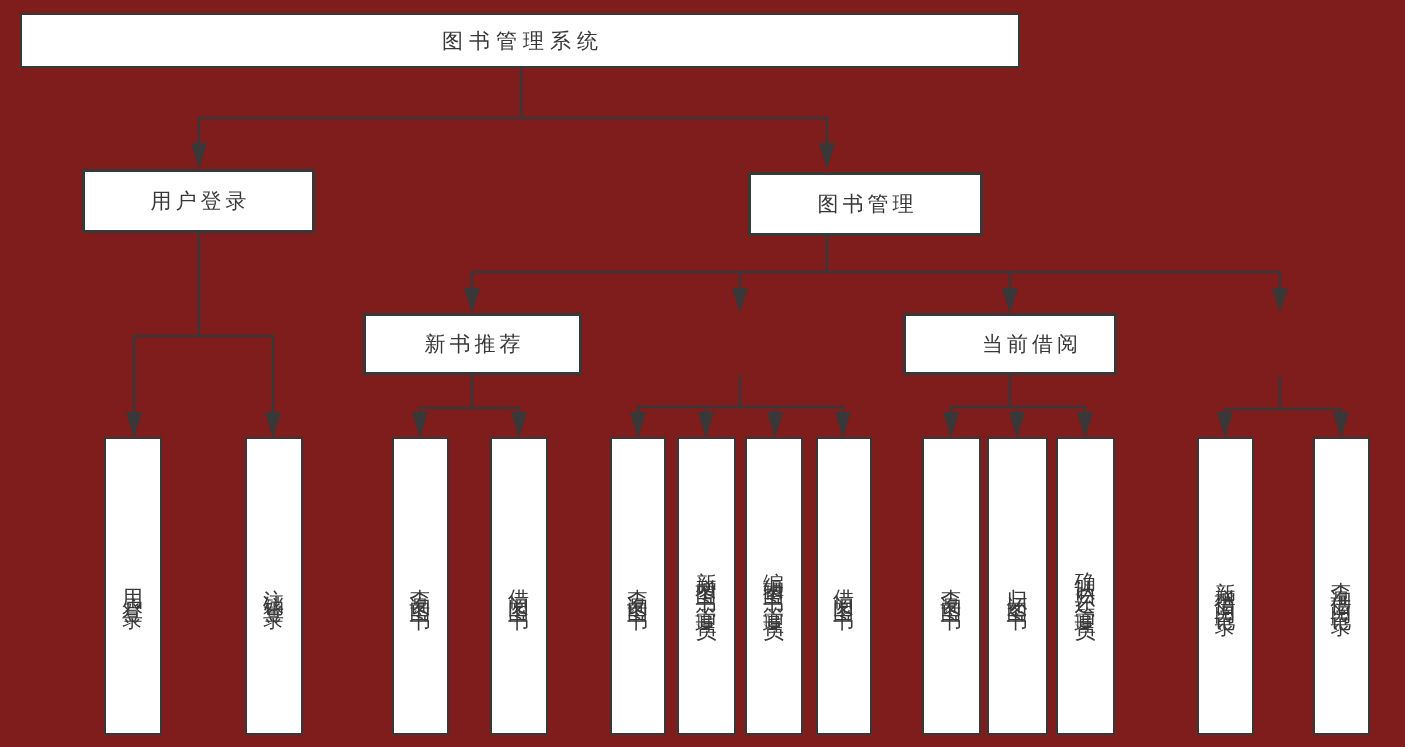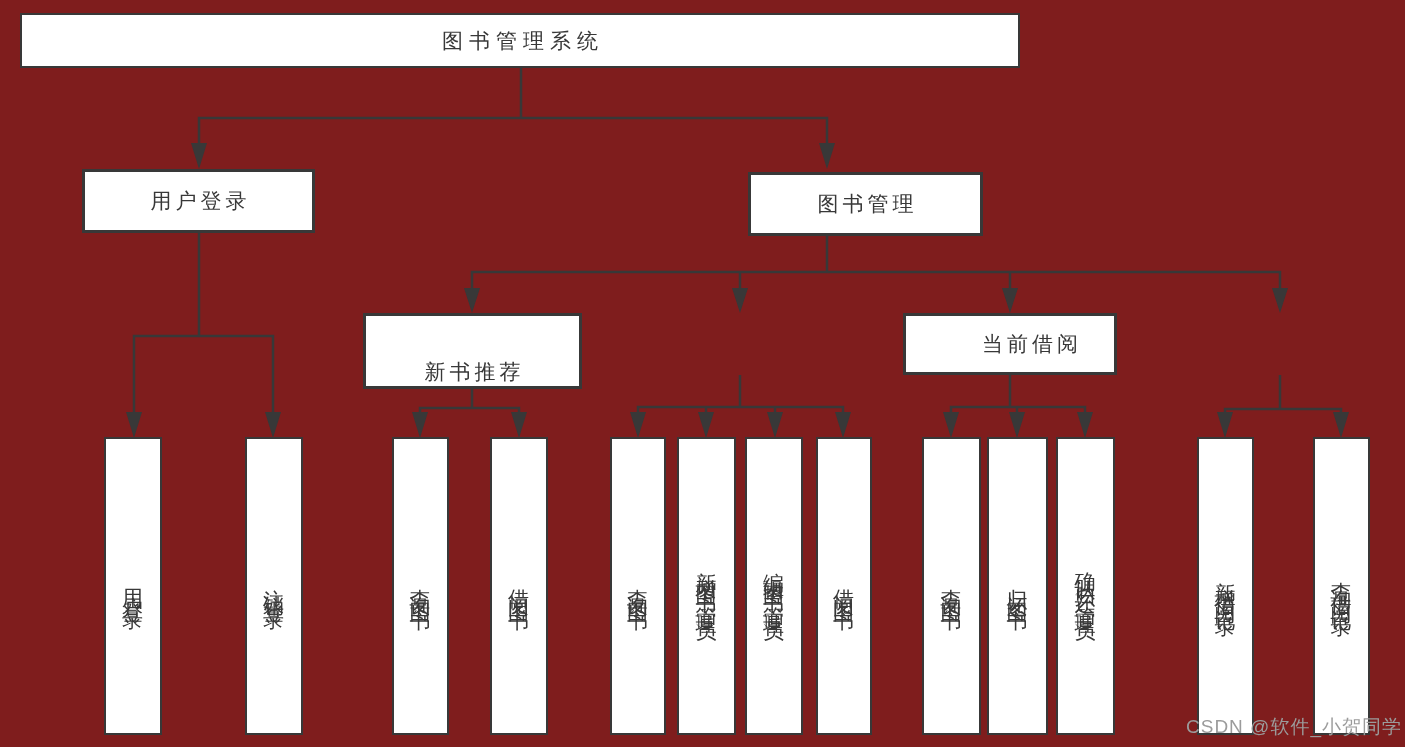--- a/index.html
+++ b/index.html
@@ -126,21 +126,21 @@
     <span>图书管理系统</span>
   </div>
 
   <div class="box mid" style="left:82px; top:169px; width:233px; height:64px;">
     <span>用户登录</span>
   </div>
   <div class="box mid" style="left:710px; top:172px; width:235px; height:64px;margin-left:38px;">
     <span>图书管理</span>
   </div>
 
-  <div class="box mid" style="left:363px; top:313px; width:219px; height:76px;align-items:flex-end;">
+  <div class="box mid" style="left:363px; top:313px; width:219px; height:62px;">
     <span>新书推荐</span>
   </div>
   <div class="box mid" style="left:903px; top:313px; width:214px; height:62px;padding-left:40px;">
     <span>当前借阅</span>
   </div>
 
   <div class="box leaf" style="left:104px; top:437px; width:58px; height:298px;">
     <span class="vtext">用户登录</span>
   </div>
   <div class="box leaf" style="left:245px; top:437px; width:58px; height:298px;">
@@ -173,15 +173,14 @@
   <div class="box leaf" style="left:1056px; top:437px; width:59px; height:298px;">
     <span class="vtext">确认归还（管理员）</span>
   </div>
   <div class="box leaf" style="left:1197px; top:437px; width:57px; height:298px;">
     <span class="vtext">新增借阅记录</span>
   </div>
   <div class="box leaf" style="left:1313px; top:437px; width:57px; height:298px;">
     <span class="vtext">查询借阅记录</span>
   </div>
 
-  <div class="watermark">CSDN @软件_小贺同学</div>
 
 </div>
 
 </body></html>

